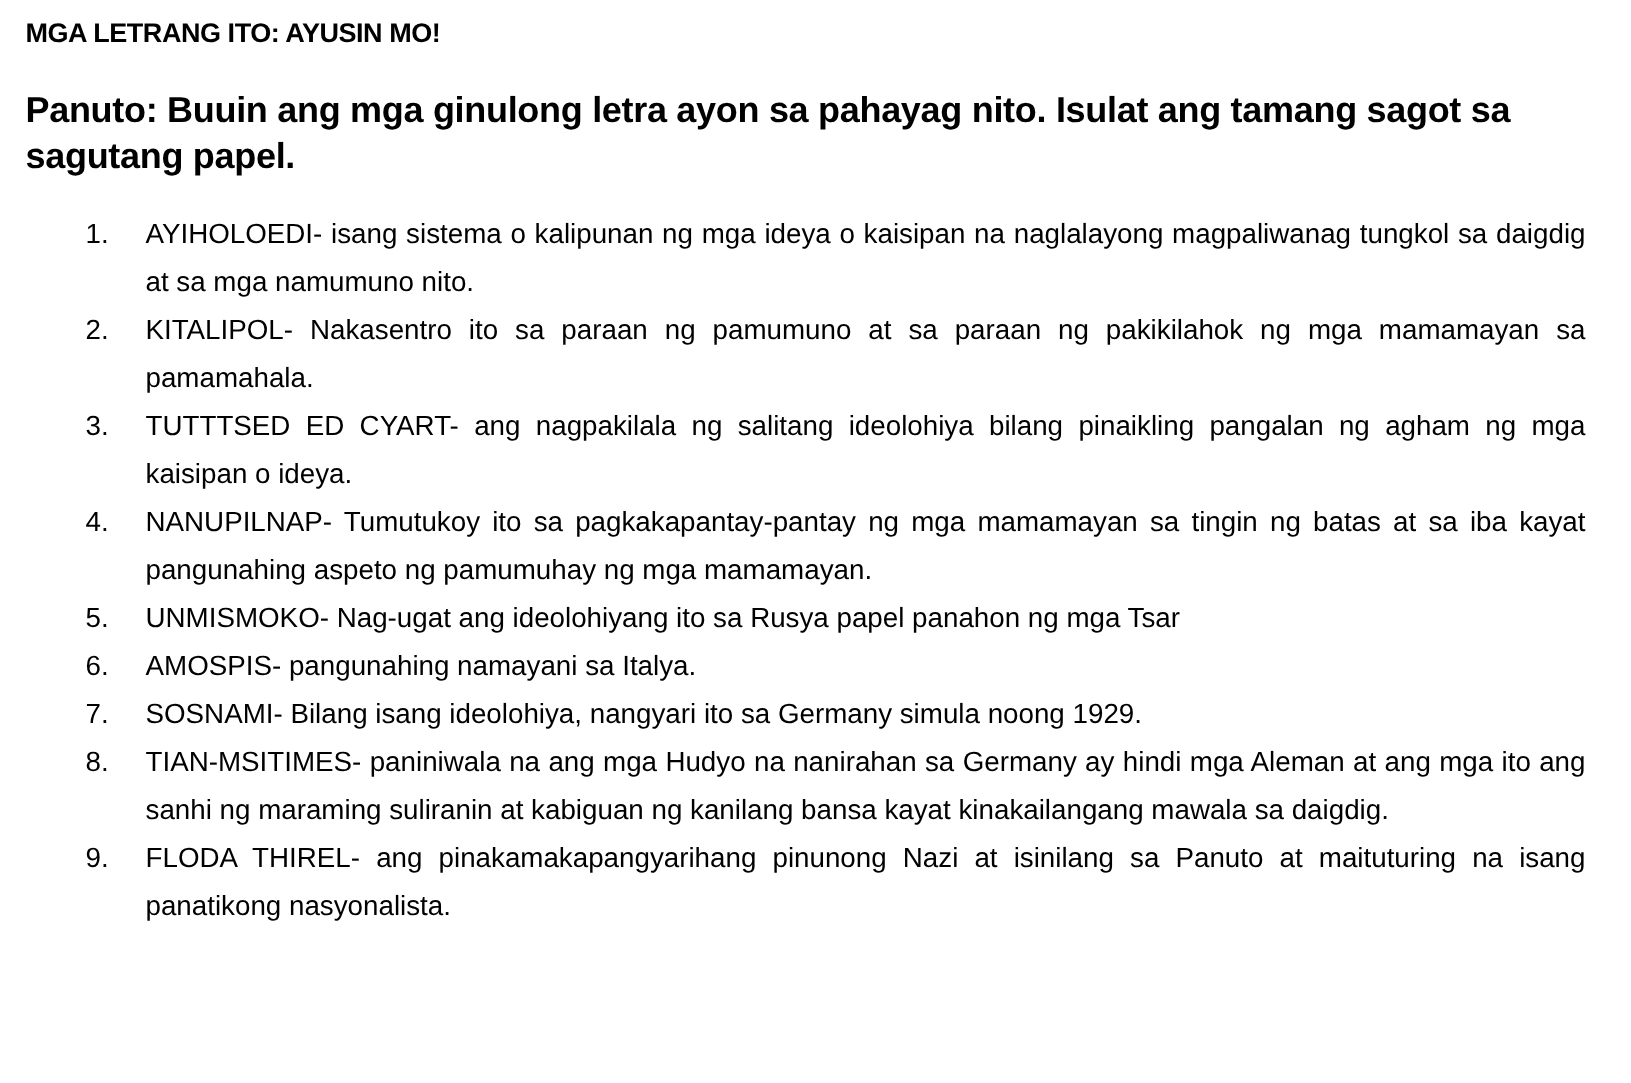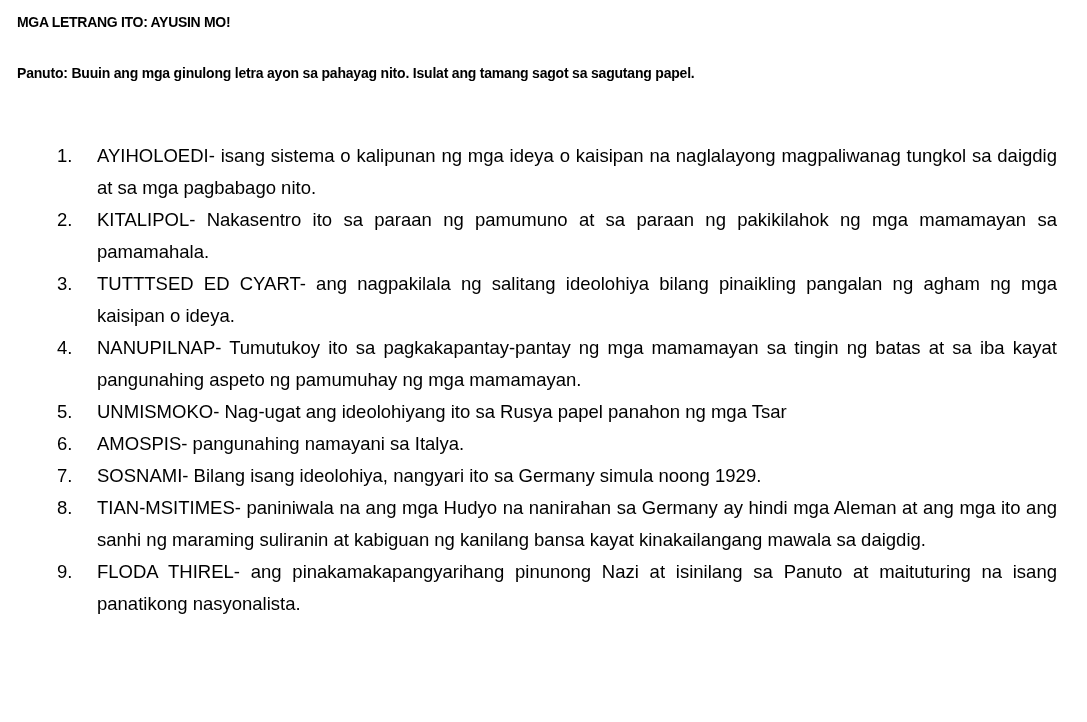--- a/index.html
+++ b/index.html
@@ -19,33 +19,33 @@
       position: absolute;
       left: 0;
       top: 0;
       width: 1087px;
       height: 722px;
     }
     .title {
       position: absolute;
       left: 17px;
       top: 8px;
-      font-size: 14px;
+      font-size: 18px;
       font-weight: bold;
       letter-spacing: -0.3px;
       line-height: 28px;
       white-space: nowrap;
       font-family: "Liberation Sans", sans-serif;
     }
     .instructions {
       position: absolute;
       left: 17px;
       top: 58px;
       width: 1000px;
-      font-size: 14px;
+      font-size: 24px;
       font-weight: bold;
       line-height: 31px;
       letter-spacing: -0.2px;
       font-family: "Liberation Sans", sans-serif;
     }
     .list {
       position: absolute;
       left: 0;
       top: 140px;
       width: 1087px;
@@ -81,21 +81,21 @@
 </head>
 <body>
 
 <div class="page">
   <div class="title">MGA LETRANG ITO: AYUSIN MO!</div>
   <div class="instructions">Panuto: Buuin ang mga ginulong letra ayon sa pahayag nito. Isulat ang tamang sagot sa sagutang papel.</div>
 
   <ol class="list">
     <li class="item">
       <span class="num">1.</span>
-      <span class="term">AYIHOLOEDI-</span><span> isang sistema o kalipunan ng mga ideya o kaisipan na naglalayong magpaliwanag tungkol sa daigdig at sa mga pagbabago nito.</span>
+      <span class="term">AYIHOLOEDI-</span><span> isang sistema o kalipunan ng mga ideya o kaisipan na naglalayong magpaliwanag tungkol sa daigdig at sa mga namumuno nito.</span>
     </li>
     <li class="item">
       <span class="num">2.</span>
       <span class="term">KITALIPOL-</span><span> Nakasentro ito sa paraan ng pamumuno at sa paraan ng pakikilahok ng mga mamamayan sa pamamahala.</span>
     </li>
     <li class="item">
       <span class="num">3.</span>
       <span class="term">TUTTTSED ED CYART-</span><span> ang nagpakilala ng salitang ideolohiya bilang pinaikling pangalan ng agham ng mga kaisipan o ideya.</span>
     </li>
     <li class="item">

